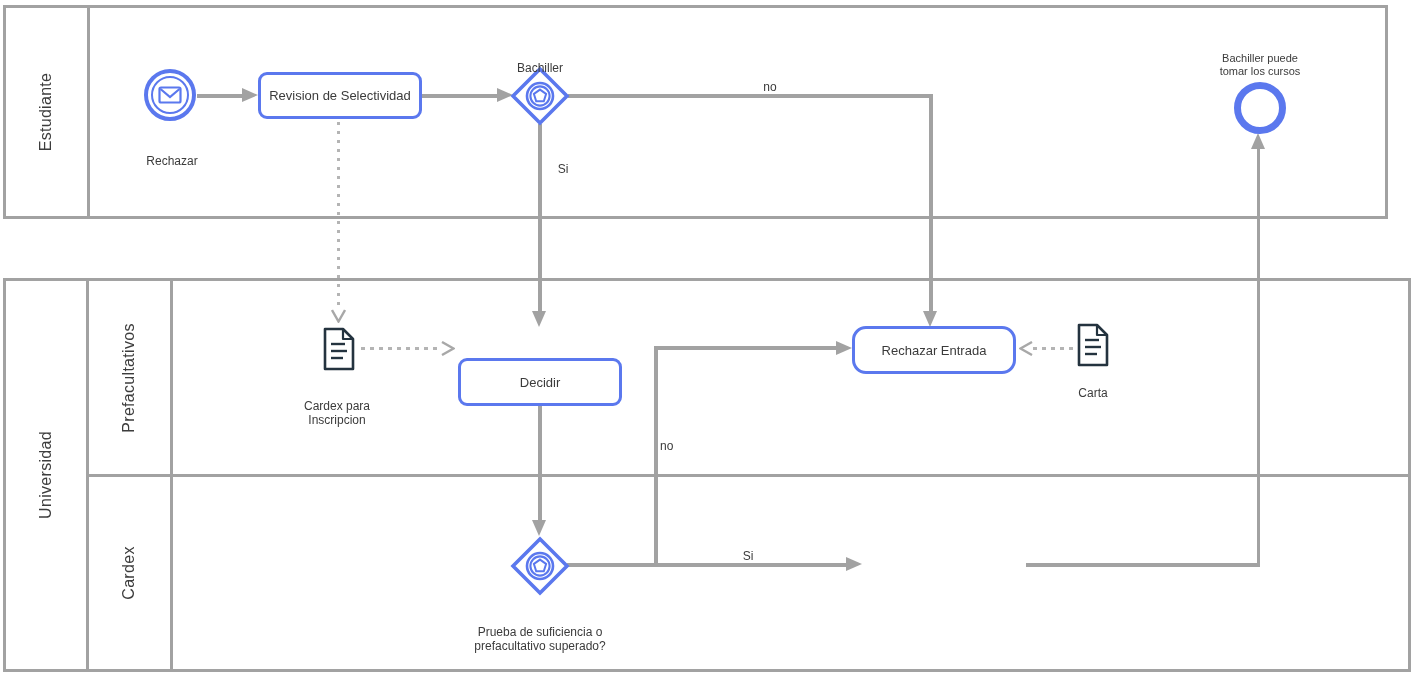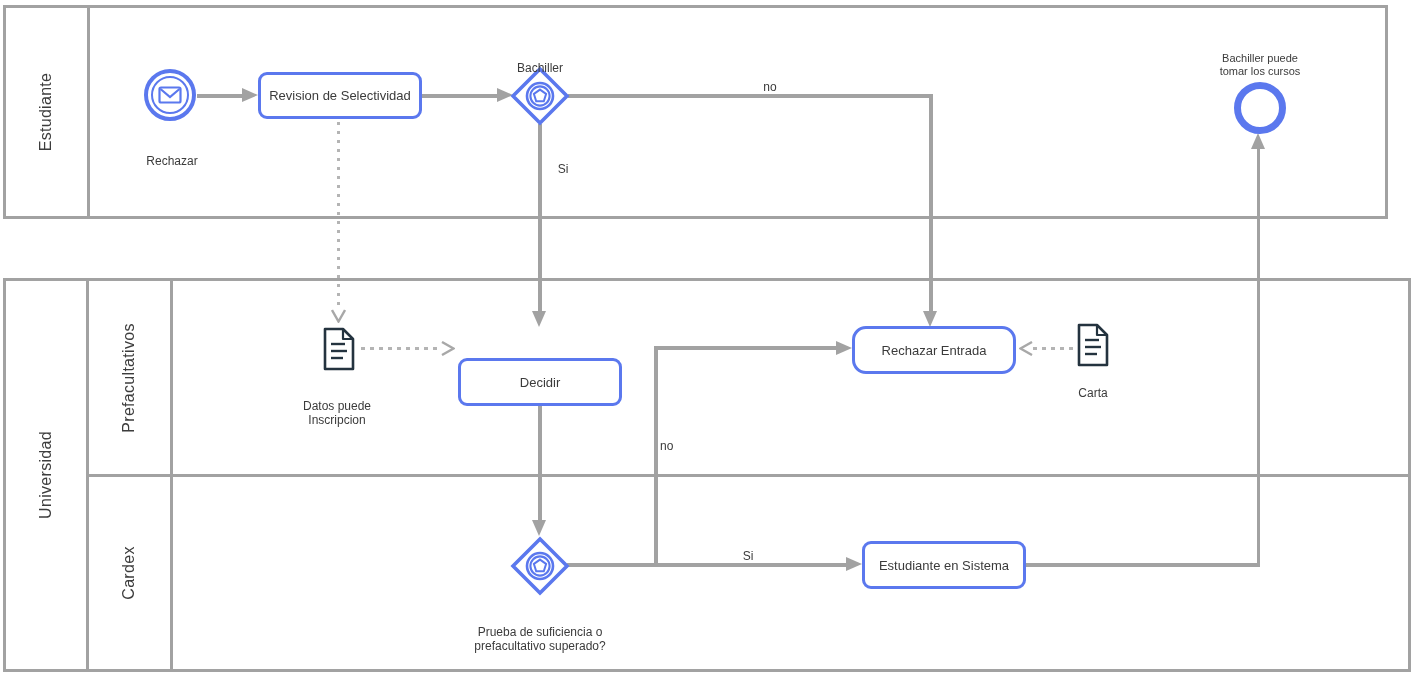--- a/index.html
+++ b/index.html
@@ -124,21 +124,21 @@
   <div class="lbl" style="left:755px;top:69px;width:30px;">no</div>
 
   <svg class="abs" style="left:322px;top:327px;" width="34" height="44" viewBox="0 0 34 44">
     <path d="M3,2 H21 L31,12 V42 H3 Z" fill="#fff" stroke="#24333f" stroke-width="2.6" stroke-linejoin="round"></path>
     <path d="M21,2 V12 H31" fill="none" stroke="#24333f" stroke-width="2.2" stroke-linejoin="round"></path>
     <line x1="9" y1="17" x2="23" y2="17" stroke="#24333f" stroke-width="2.4"></line>
     <line x1="9" y1="24" x2="25" y2="24" stroke="#24333f" stroke-width="2.4"></line>
     <line x1="9" y1="31" x2="21" y2="31" stroke="#24333f" stroke-width="2.4"></line>
   </svg>
   <div class="lbl" style="left:281px;top:388px;width:112px;">
-    <span>Datos puede</span><br>
+    <span>Cardex para</span><br>
     <span>Inscripcion</span>
   </div>
 
   <div class="task" style="left:458px;top:326px;width:164px;height:48px;margin-top:32px;">
     <span>Decidir</span>
   </div>
 
   <div class="task" style="left:852px;top:326px;width:164px;height:48px;border-radius:14px;">
     <span>Rechazar Entrada</span>
   </div>
@@ -159,23 +159,20 @@
     <polygon points="30,23.6 36.1,28.0 33.8,35.2 26.2,35.2 23.9,28.0" fill="none" stroke="#5b78ee" stroke-width="2"></polygon>
   </svg>
   <div class="lbl" style="left:430px;top:614px;width:220px;">
     <span>Prueba de suficiencia o</span><br>
     <span>prefacultativo superado?</span>
   </div>
 
   <div class="lbl" style="left:660px;top:428px;width:30px;text-align:left;">no</div>
   <div class="lbl" style="left:733px;top:538px;width:30px;">Si</div>
 
-  <div class="task" style="left:862px;top:541px;width:164px;height:48px;">
-    <span>Estudiante en Sistema</span>
-  </div>
 
   <div class="end-event" style="left:1234px;top:82px;"></div>
   <div class="lbl-sm" style="left:1180px;top:52px;width:160px;">
     <span>Bachiller puede</span><br>
     <span>tomar los cursos</span>
   </div>
 
 </div>
 
 </body></html>

